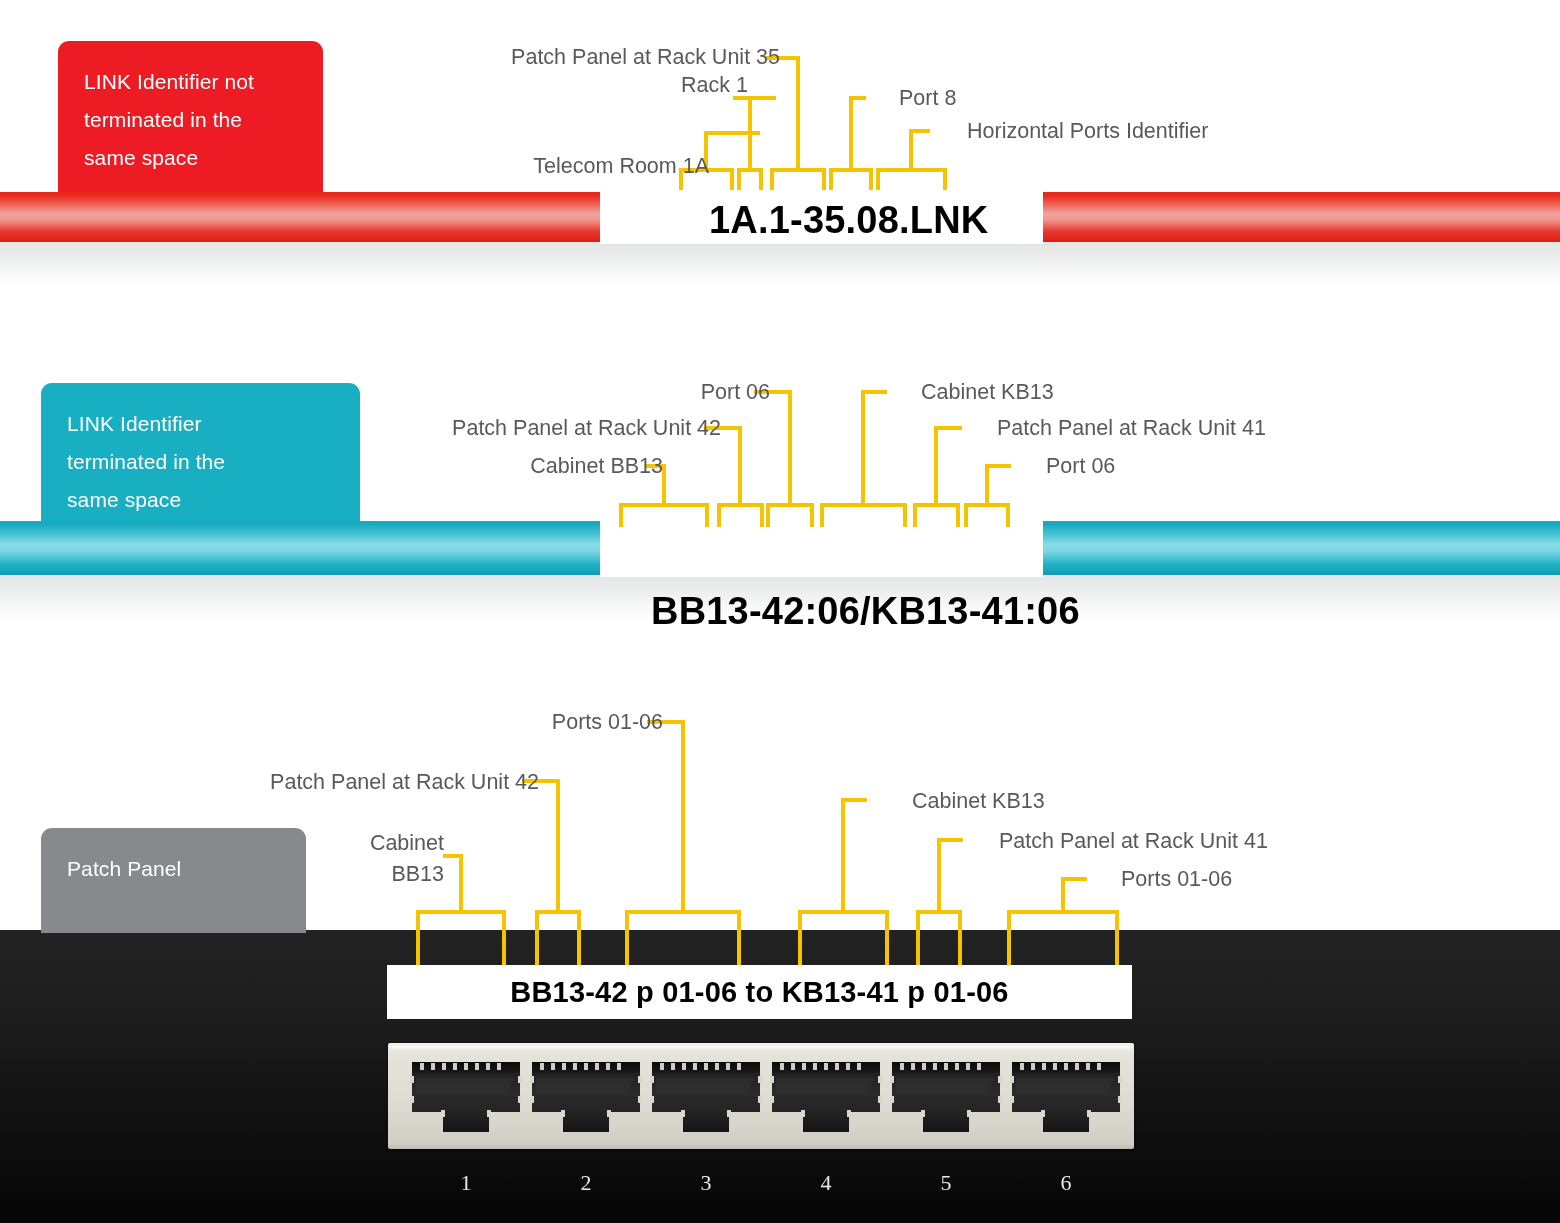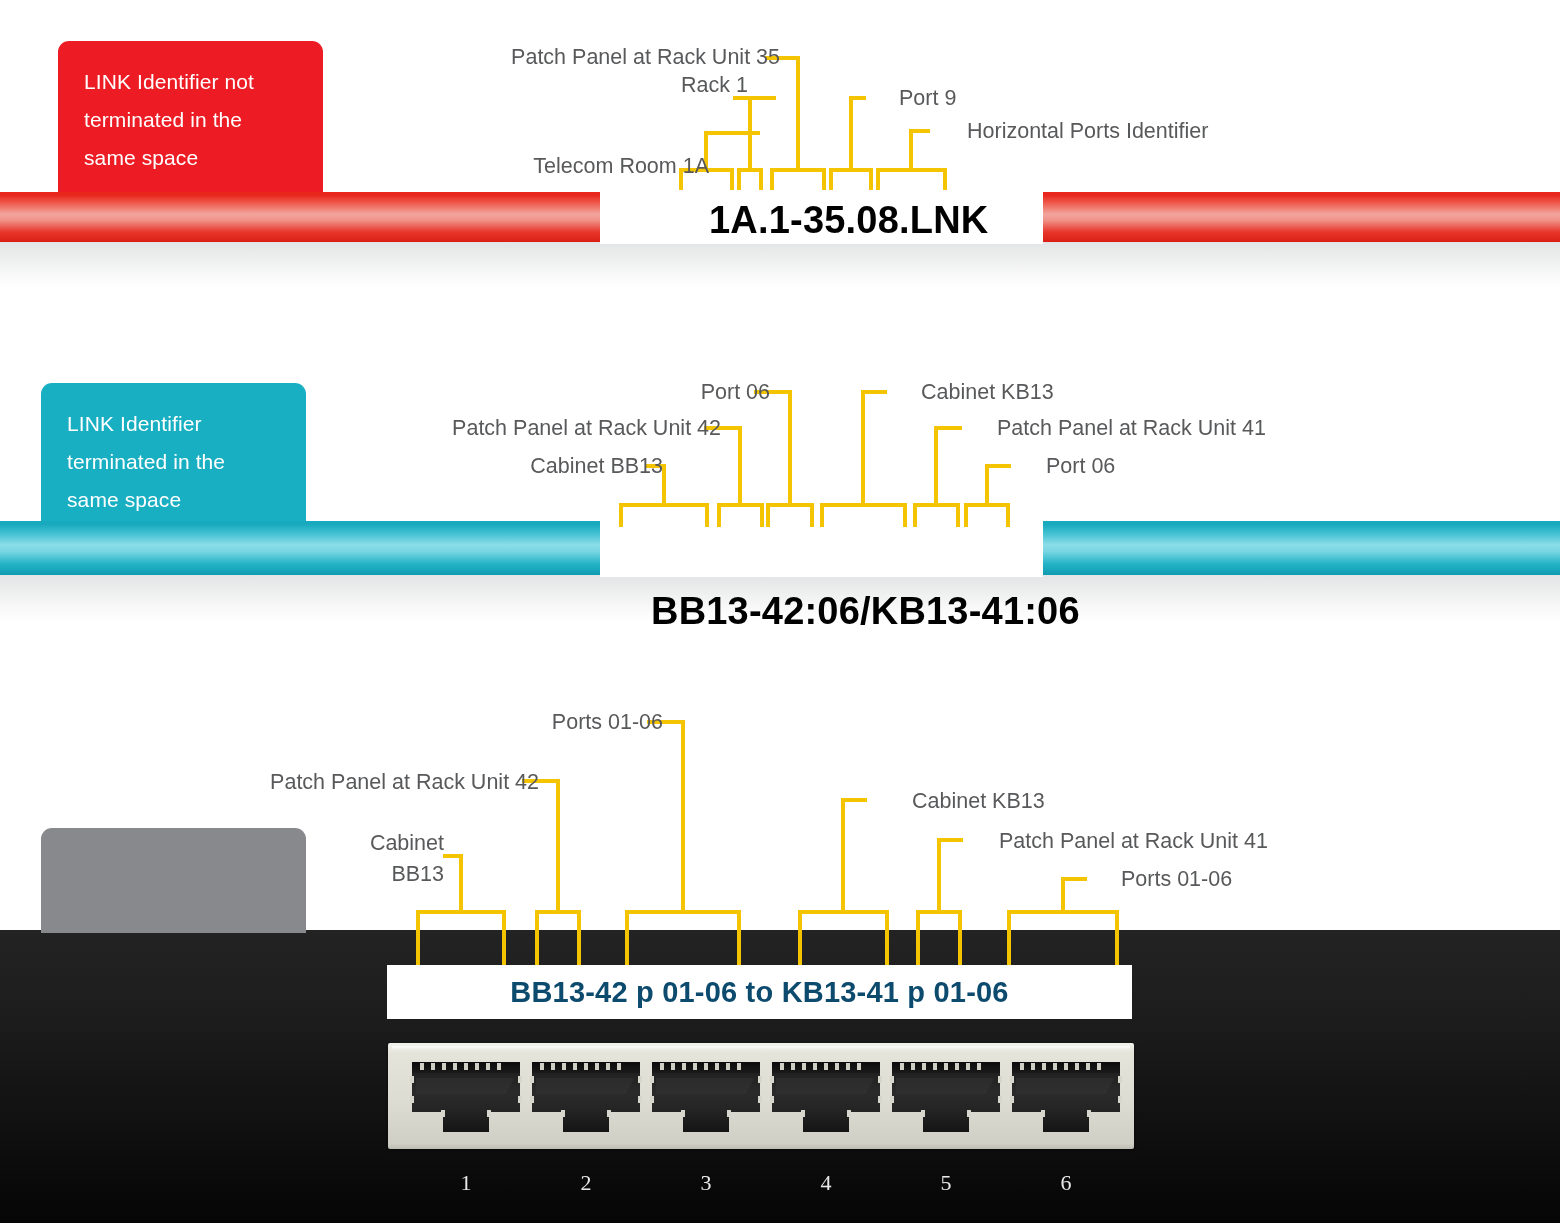--- a/index.html
+++ b/index.html
@@ -100,21 +100,21 @@
   }
   .pp-label {
     position: absolute;
     background: #ffffff;
     z-index: 14;
     display: flex;
     align-items: center;
     justify-content: center;
     font-size: 29px;
     font-weight: bold;
-    color: #0c4a6e;
+    color: #000000;
     letter-spacing: .2px;
   }
   
   .pp-body {
     position: absolute;
     background: linear-gradient(to bottom, #f2f2ec 0%, #e4e4db 10%, #dcdcd2 55%, #cfcfc5 95%, #bcbcb2 100%);
     border-radius: 2px;
     z-index: 14;
     box-shadow: 0 1px 3px rgba(0,0,0,.55);
   }
@@ -169,35 +169,35 @@
         <path d="M750,170 L750,98 L776,98 L733,98 L733,98"></path>
         <path d="M798,170 L798,58 L765,58"></path>
         <path d="M851,170 L851,98 L866,98"></path>
         <path d="M911,170 L911,131 L930,131"></path>
       </g>
     </svg>
 
     <div class="calloutlbl r" style="left:0;top:44px;width:757px;">Patch Panel at Rack Unit 35</div>
     <div class="calloutlbl r" style="left:0;top:72px;width:725px;">Rack 1</div>
     <div class="calloutlbl r" style="left:0;top:119px;width:686px;margin-top:34px;">Telecom Room 1A</div>
-    <div class="calloutlbl" style="left:876px;top:85px;">Port 9</div>
+    <div class="calloutlbl" style="left:876px;top:85px;">Port 8</div>
     <div class="calloutlbl" style="left:944px;top:118px;">Horizontal Ports Identifier</div>
 
     <div class="ident" style="left:709px;top:199px;">1A.1-35.08.LNK</div>
   </div>
 
   <div>
 
     <div class="bar-shadow" style="left:0;top:573px;width:1560px;height:48px;"></div>
 
     <div class="bar bar-teal" style="left:0;top:521px;width:1560px;height:54px;"></div>
 
     <div class="bar-gap" style="left:600px;top:519px;width:443px;height:58px;"></div>
 
-    <div class="badge badge-teal" style="left:41px;top:383px;width:265px;height:140px;">
+    <div class="badge badge-teal" style="left:41px;top:383px;width:319px;height:140px;">
       <span>LINK Identifier</span>
       <span>terminated in the</span>
       <span>same space</span>
     </div>
 
     <svg class="lines" width="1560" height="620" style="top:0;">
       <g fill="none" stroke="#f5c400" stroke-width="4">
 
         <path d="M621,527 L621,505 L707,505 L707,527"></path>
         <path d="M719,527 L719,505 L762,505 L762,527"></path>
@@ -221,20 +221,21 @@
     <div class="calloutlbl" style="left:898px;top:379px;">Cabinet KB13</div>
     <div class="calloutlbl" style="left:974px;top:415px;">Patch Panel at Rack Unit 41</div>
     <div class="calloutlbl" style="left:1023px;top:453px;">Port 06</div>
 
     <div class="ident" style="left:651px;top:547px;margin-top:43px;">BB13-42:06/KB13-41:06</div>
   </div>
 
   <div>
 
     <div class="badge badge-gray" style="left:41px;top:828px;width:265px;height:105px;">
+      <span>Patch Panel</span>
     </div>
 
     <div class="darkpanel" style="left:0;top:930px;width:1560px;height:293px;"></div>
 
     <svg class="lines" width="1560" height="980" style="top:0;">
       <g fill="none" stroke="#f5c400" stroke-width="4">
 
         <path d="M418,978 L418,912 L504,912 L504,978"></path>
         <path d="M537,978 L537,912 L579,912 L579,978"></path>
         <path d="M627,978 L627,912 L739,912 L739,978"></path>

